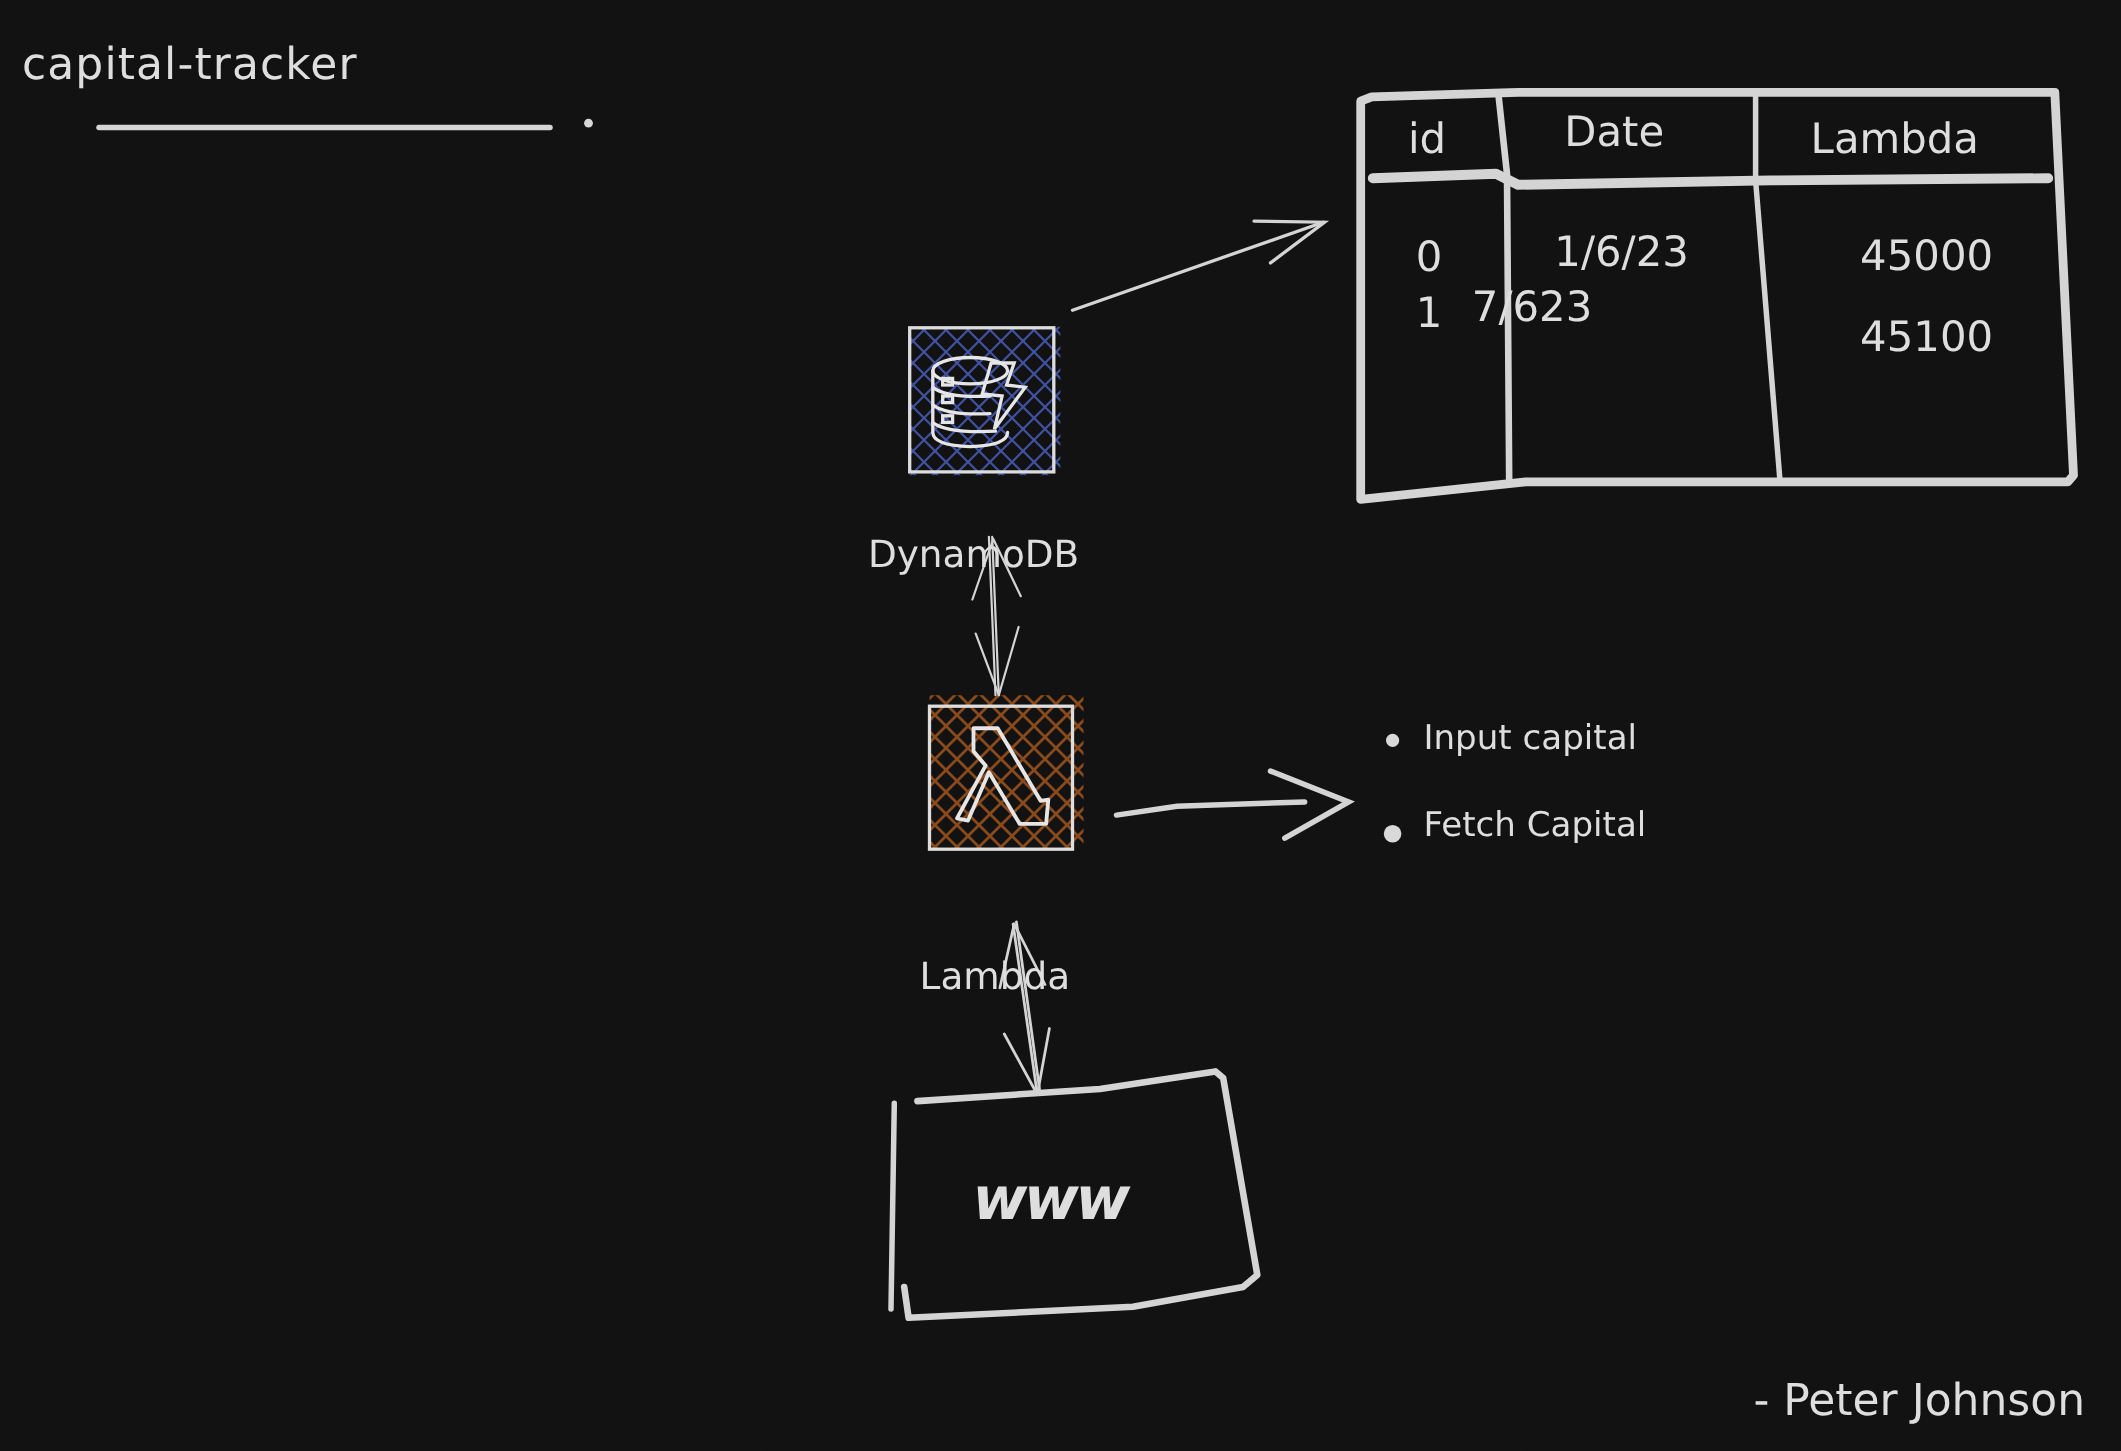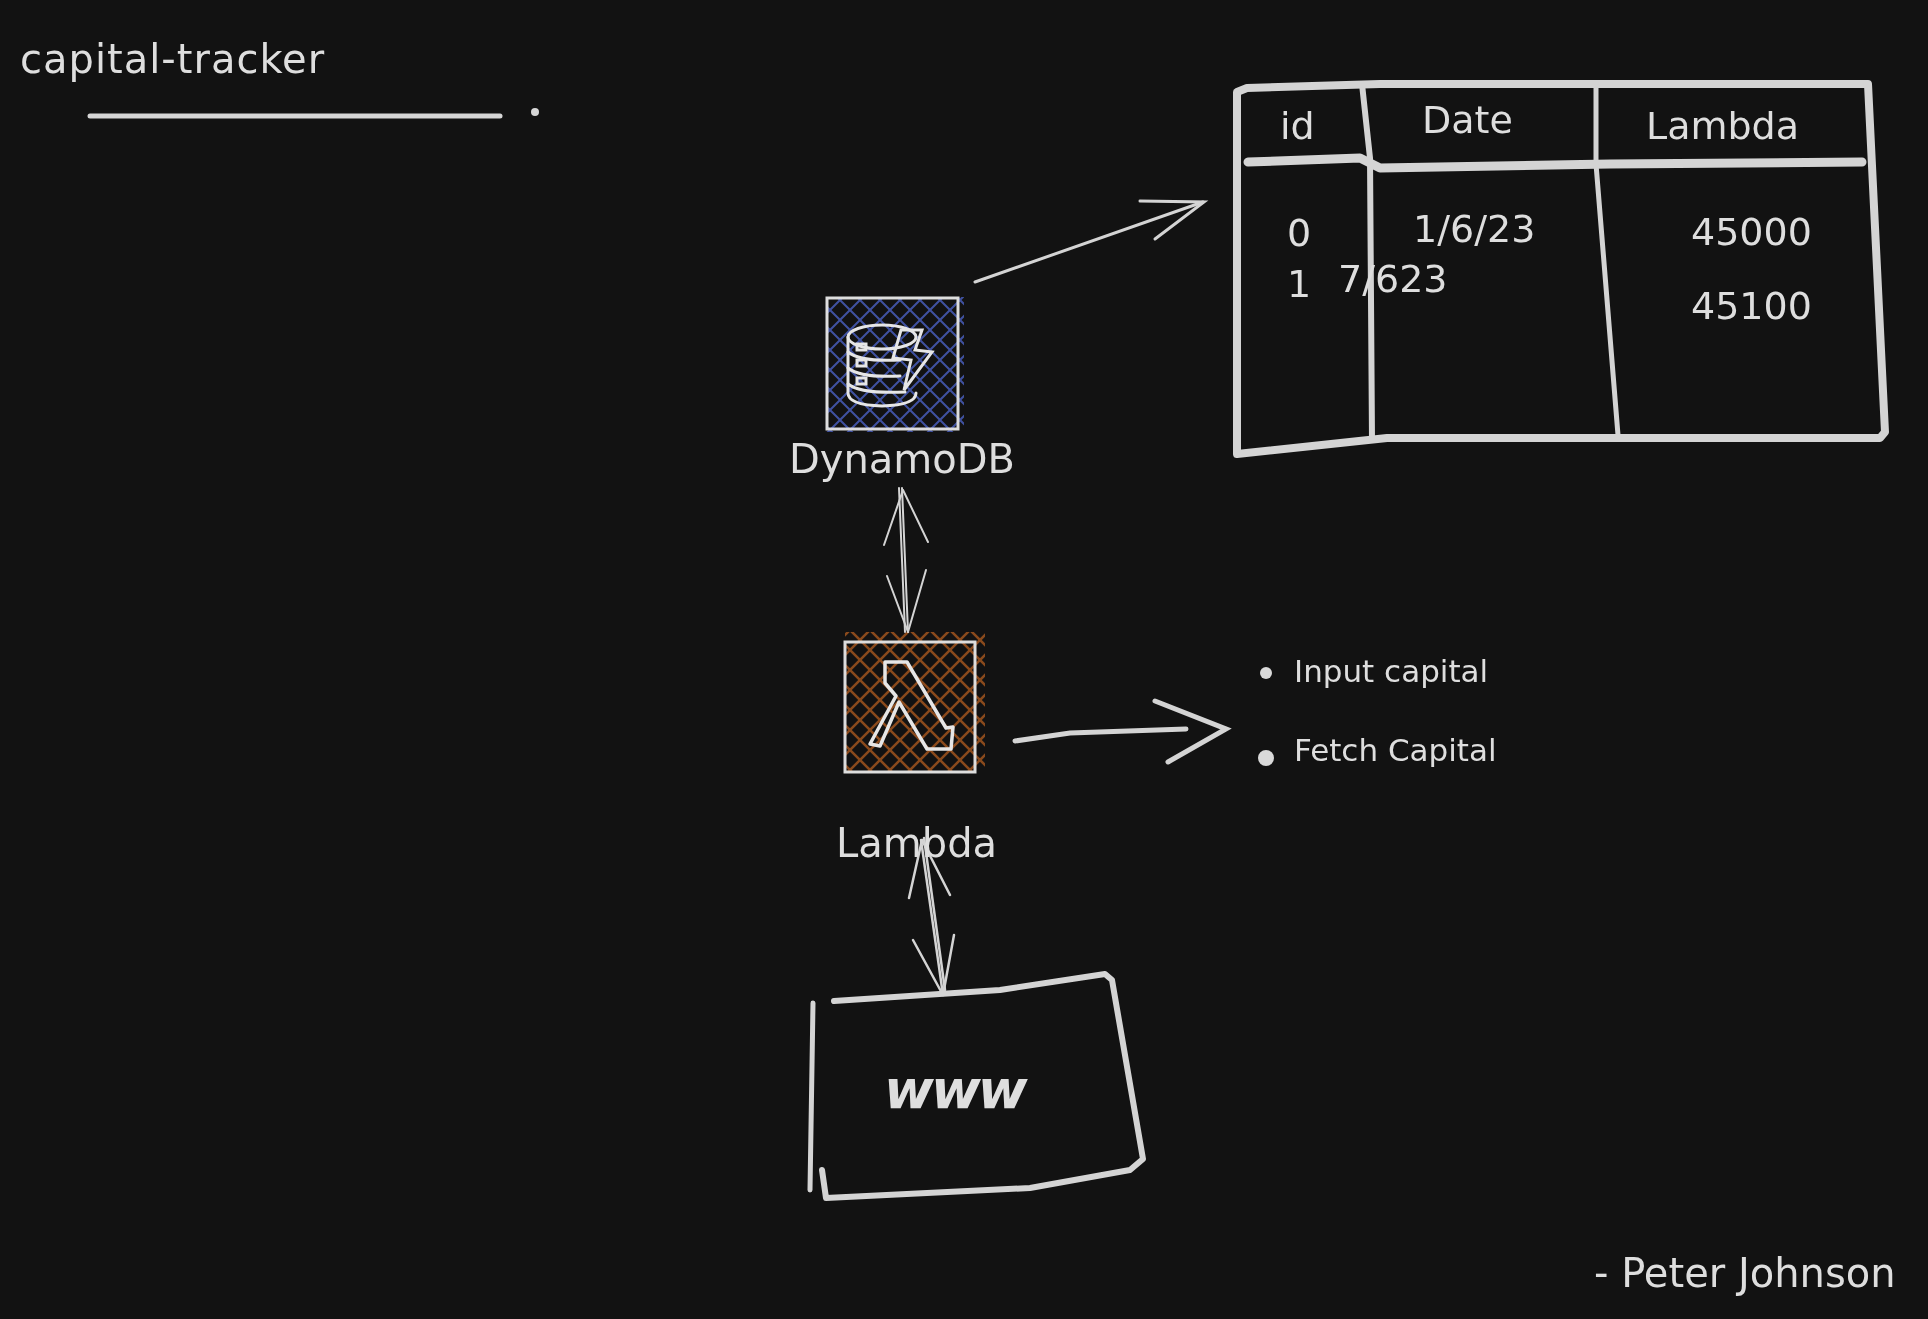--- a/index.html
+++ b/index.html
@@ -17,21 +17,21 @@
     left: 20px; top: 26px;
     font-size: 40px; letter-spacing: 1px;
     color: #d6d6d6;
     font-family: "DejaVu Sans", sans-serif;
     font-weight: normal;
     margin-top: 10px;
   }
   .hand { font-family: "DejaVu Sans", sans-serif; color: #dedede; }
   .th { font-size: 38px; }
   .td { font-size: 38px; }
-  .label { font-size: 40px; }
+  .label { font-size: 34px; margin-top: 48px; }
   .bullet-text { font-size: 31px; }
   .www { font-size: 54px; font-weight: bold; letter-spacing: -3px; font-style: italic; }
   .sig { font-size: 40px; }
 </style>
 </head>
 <body>
 
 <svg class="canvas" width="1928" height="1319" viewBox="0 0 1928 1319">
   <defs>
     <pattern id="hatch-blue" width="20" height="20" patternUnits="userSpaceOnUse">

